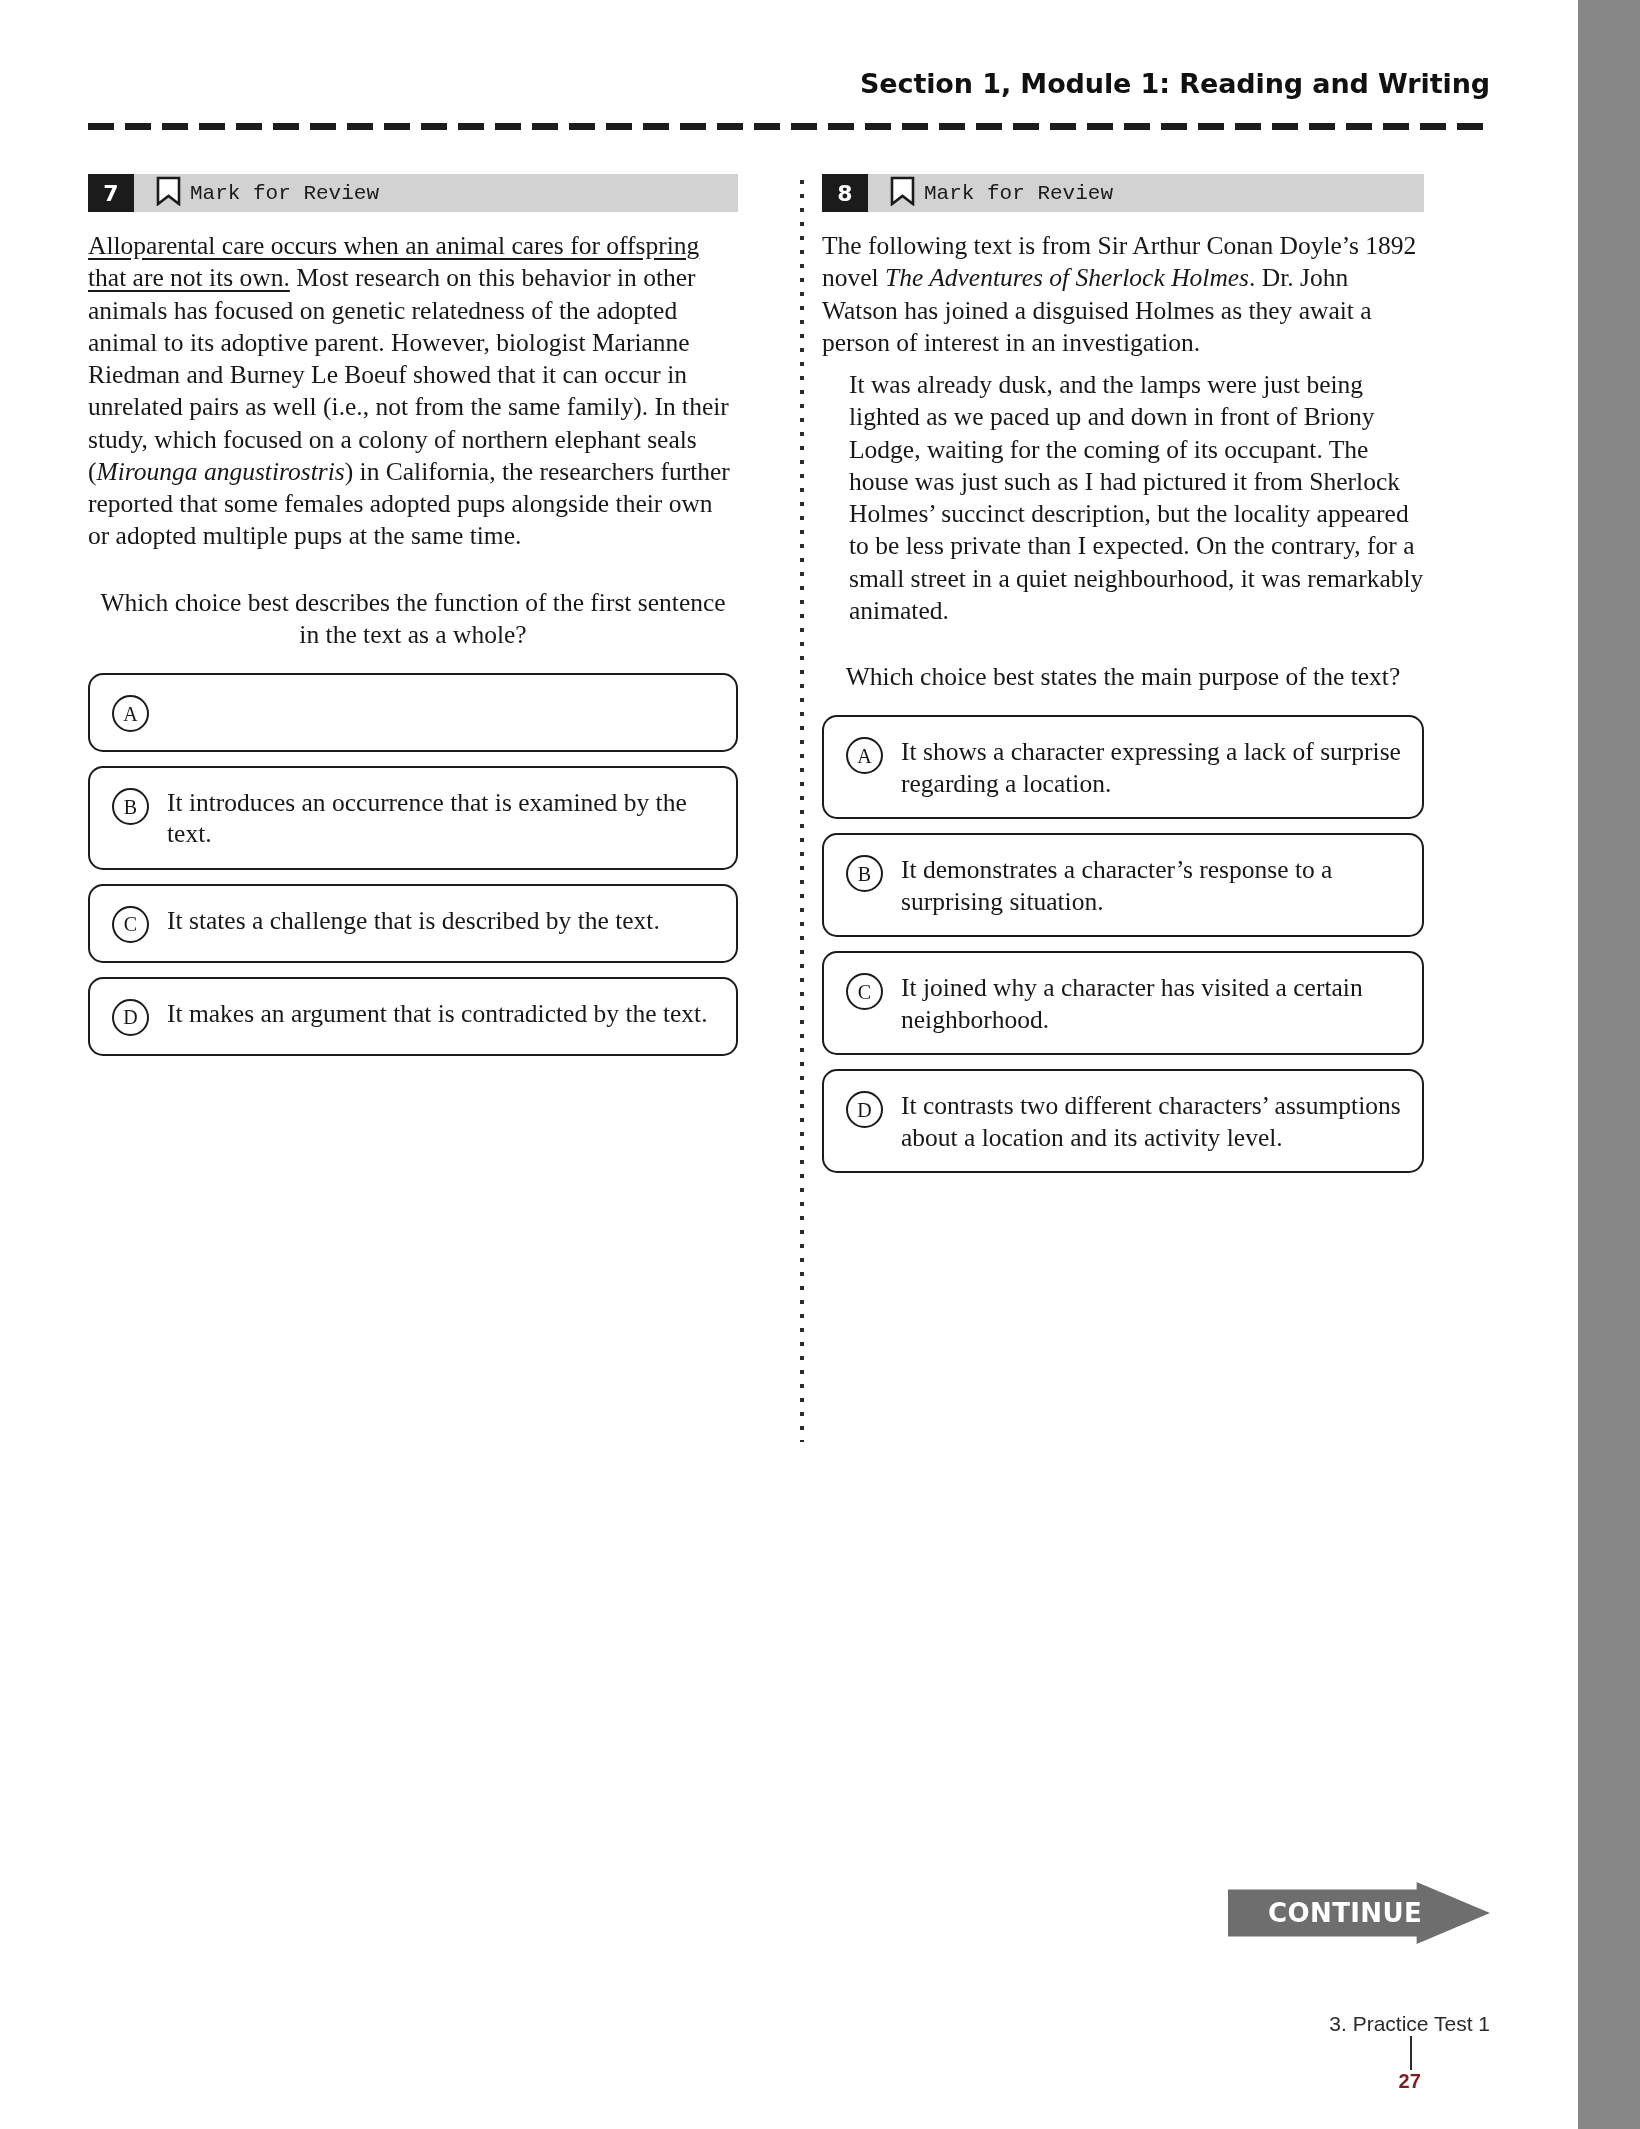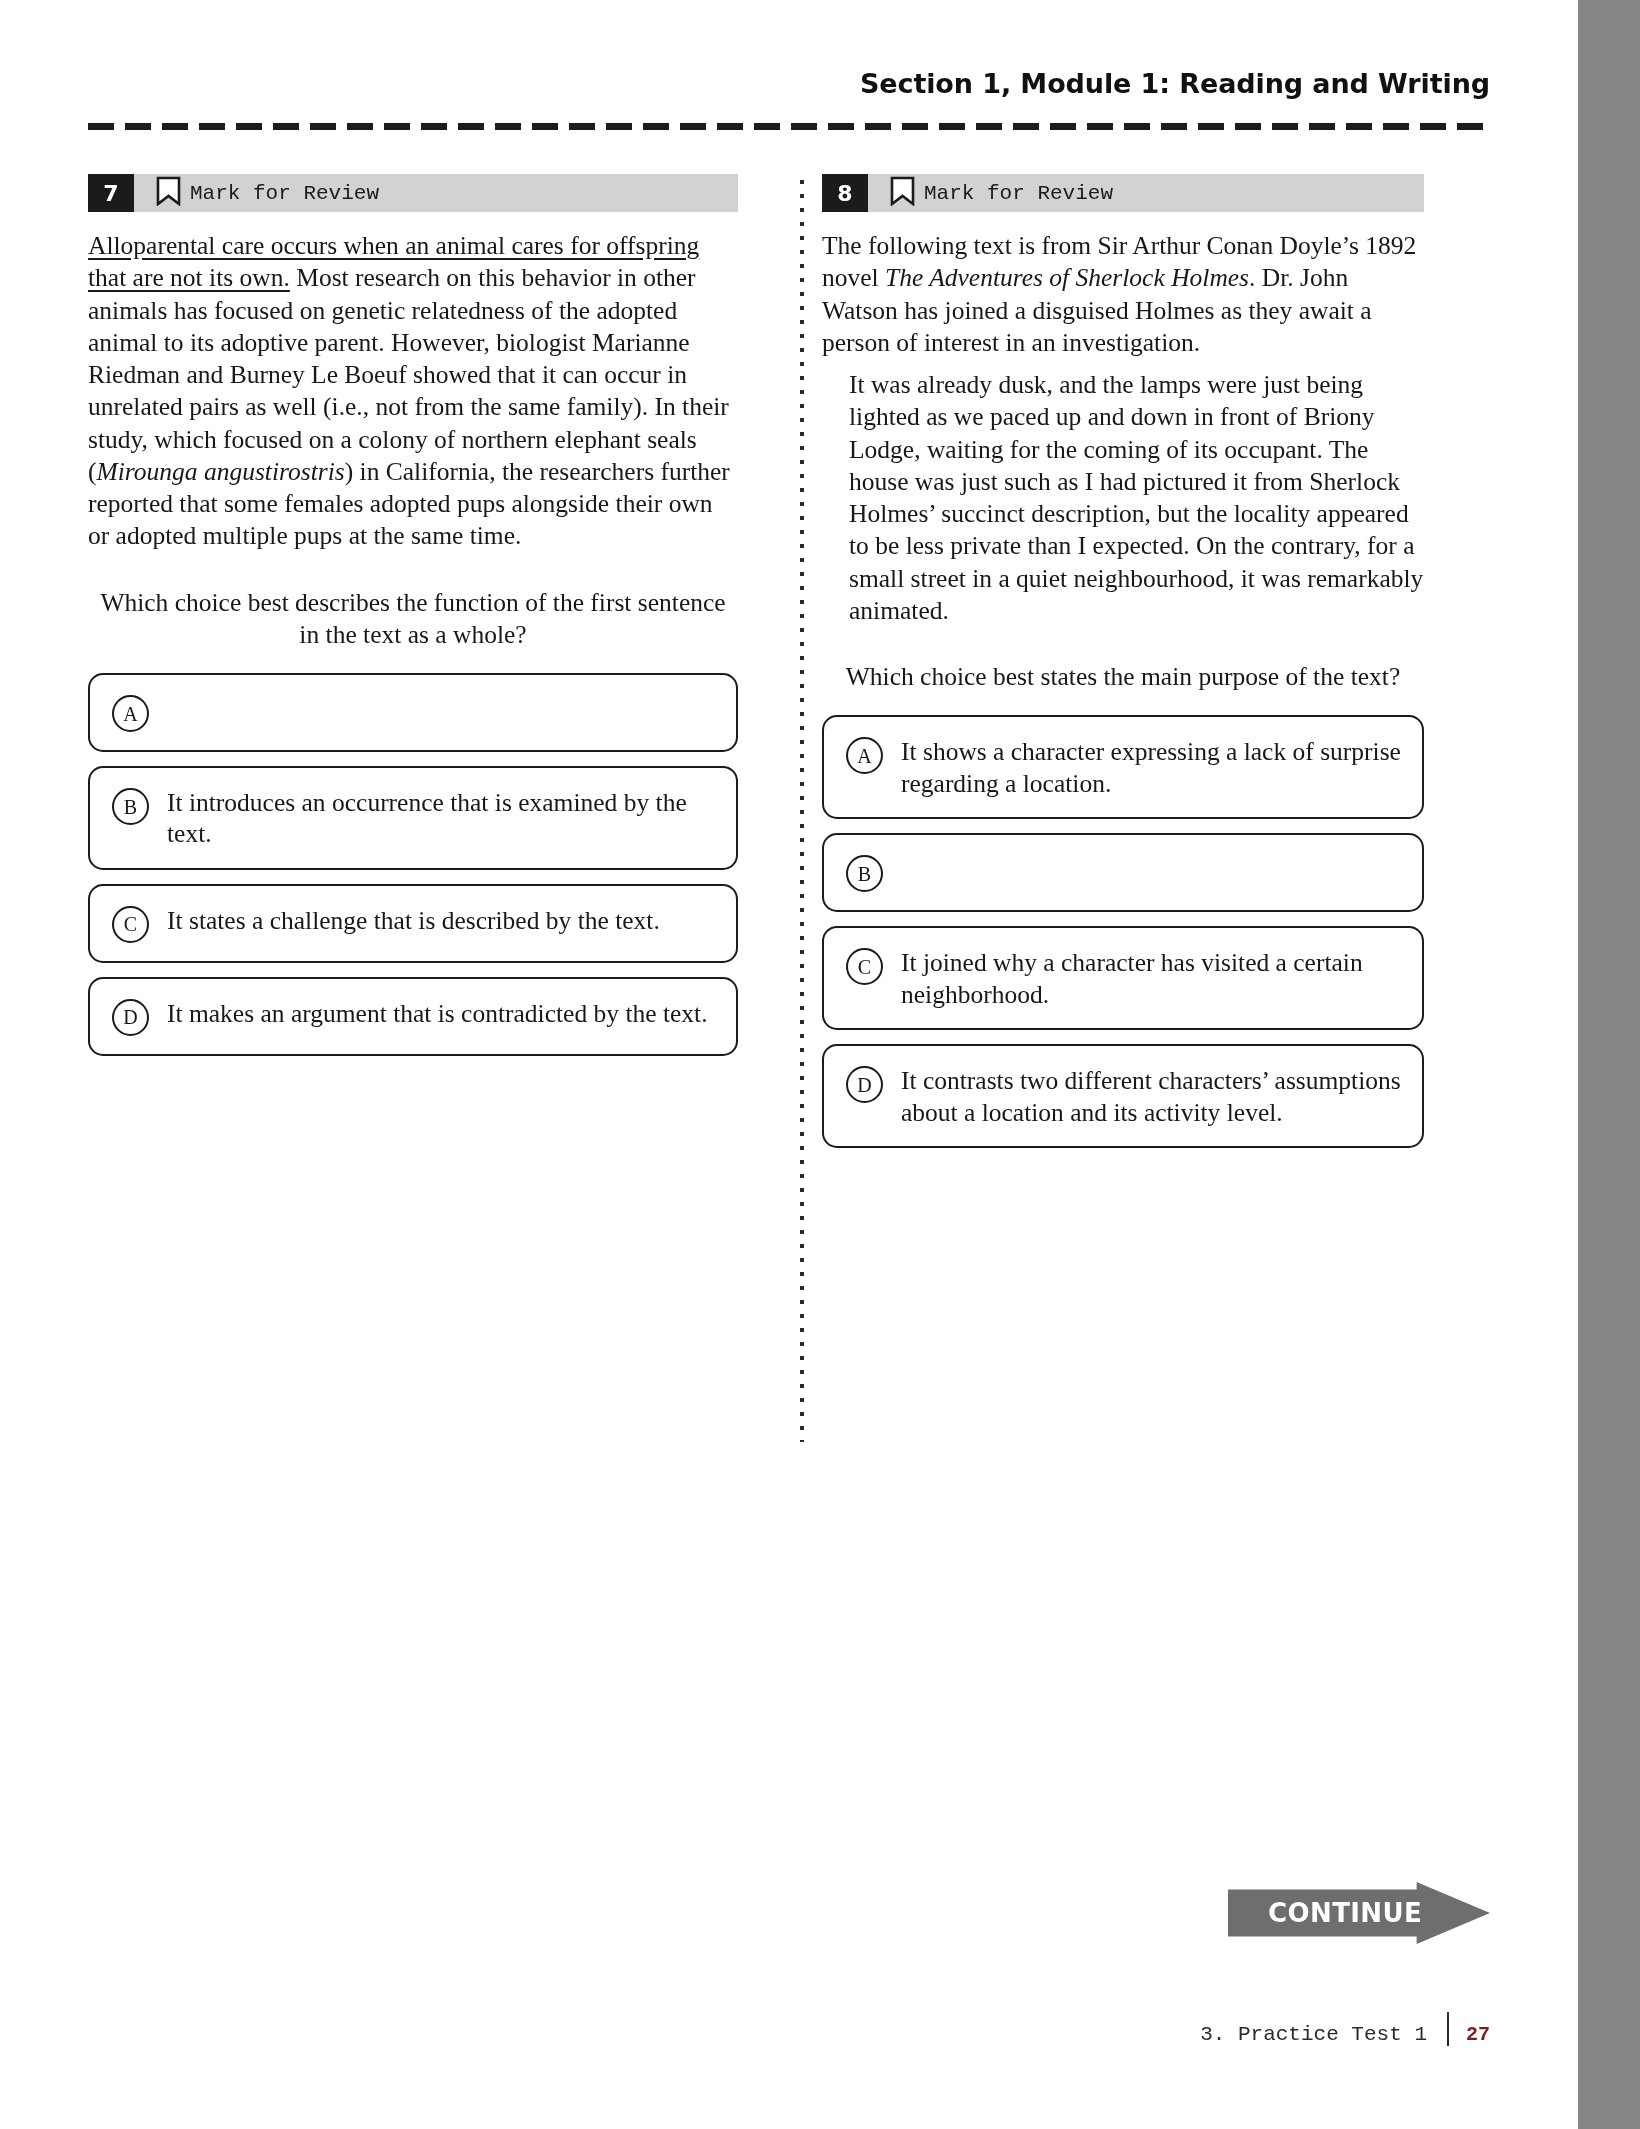--- a/index.html
+++ b/index.html
@@ -193,23 +193,24 @@
     letter-spacing: 0.4px;
     padding-left: 40px;
   }
 
   
   .footer {
     position: absolute;
     right: 88px;
     top: 2012px;
     display: flex;
-    align-items: flex-end;
-    font-family: Liberation Mono, monospace;
+    align-items: center;
+    font-family: Liberation Sans, sans-serif;
     color: #2a2a2a;
+    flex-direction: column;
   }
   .footer-test { font-size: 21px; }
   .footer-sep {
     width: 2px;
     height: 34px;
     background: #2a2a2a;
     margin: 0 17px 0 20px;
   }
   .footer-page { font-size: 20px; font-weight: bold; color: #7f1d1d; }
 </style>
@@ -284,20 +285,21 @@
 
       <p class="stem">Which choice best states the main purpose of the text?</p>
 
       <div class="choices">
         <div class="choice">
           <span class="choice-letter">A</span>
           <span class="choice-text">It shows a character expressing a lack of surprise regarding a location.</span>
         </div>
         <div class="choice">
           <span class="choice-letter">B</span>
+          <span class="choice-text">It demonstrates a character’s response to a surprising situation.</span>
         </div>
         <div class="choice">
           <span class="choice-letter">C</span>
           <span class="choice-text">It joined why a character has visited a certain neighborhood.</span>
         </div>
         <div class="choice">
           <span class="choice-letter">D</span>
           <span class="choice-text">It contrasts two different characters’ assumptions about a location and its activity level.</span>
         </div>
       </div>

